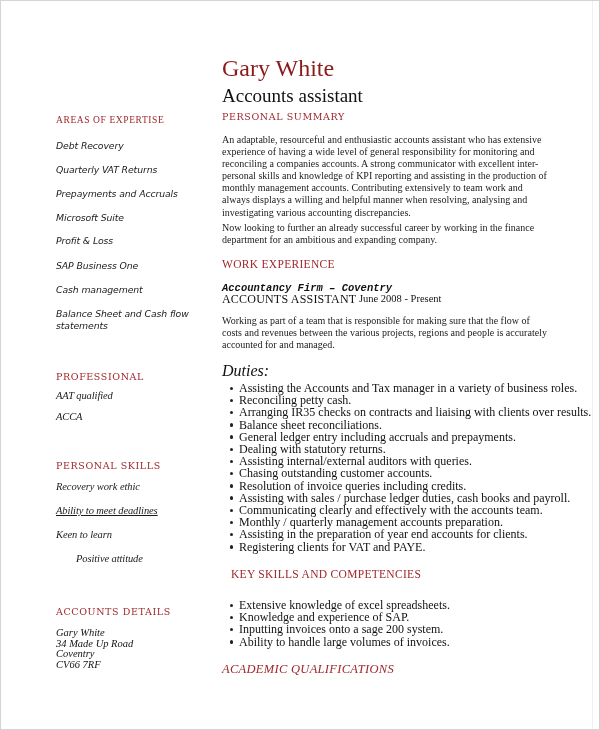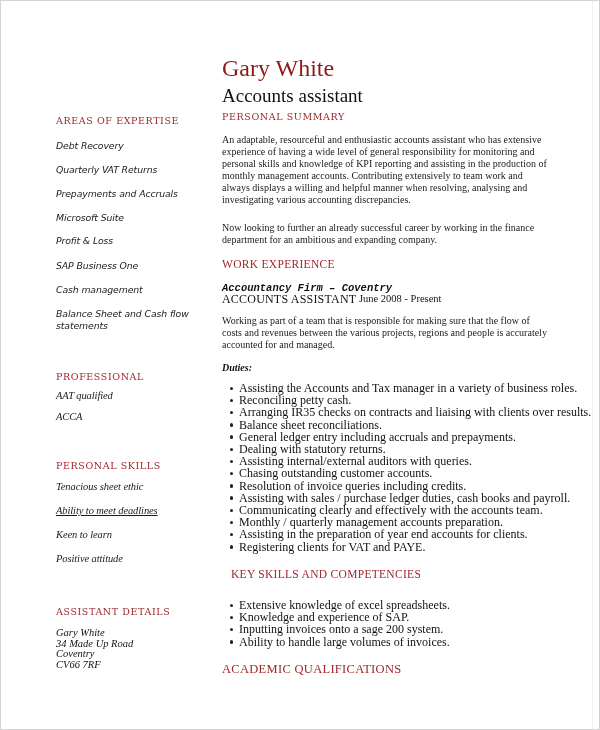--- a/index.html
+++ b/index.html
@@ -40,73 +40,74 @@
   .addr div { white-space: nowrap; }
 
   .para {
     position: absolute; left: 222px; width: 330px; font-size: 10px; line-height: 12.1px; color: #1a1a1a;
   }
   .para .line { white-space: nowrap; }
 
   .firm { position: absolute; left: 222px; top: 282px; font-size: 10.5px; font-weight: bold; font-style: italic; white-space: nowrap; font-family: Liberation Mono, monospace; }
   .role { position: absolute; left: 222px; top: 292px; font-size: 12px; white-space: nowrap; letter-spacing: 0.2px; }
   .dates { position: absolute; left: 359px; top: 293px; font-size: 10.5px; white-space: nowrap; }
-  .duties-label { position: absolute; left: 222px; top: 362px; font-size: 10px; font-weight: bold; font-style: italic; }
+  .duties-label { position: absolute; left: 222px; top: 362px; font-size: 16px; font-weight: normal; font-style: italic; }
 
   ul.bullets {
     position: absolute; left: 222px; margin: 7px; padding: 0; list-style: none; font-size: 12px; line-height: 12.2px;
   }
   ul.bullets li { position: relative; padding-left: 10px; white-space: nowrap; }
   ul.bullets li .dot {
     position: absolute; left: 1px; top: 4.5px; width: 3.4px; height: 3.4px; border-radius: 50%; background: #222;
   }
 </style>
 </head>
 <body>
 
 <div class="page">
   <div class="page-inner-right"></div>
 </div>
 
 <div class="name">Gary White</div>
 <div class="title">Accounts assistant</div>
 
-<div class="sec-head" style="left:56px; top:115px;">AREAS OF EXPERTISE</div>
+<div class="sec-head" style="left:56px; top:115px;font-family:Liberation Serif, serif;">AREAS OF EXPERTISE</div>
 <div class="side-item" style="top:140px;">Debt Recovery</div>
 <div class="side-item" style="top:164px;">Quarterly VAT Returns</div>
 <div class="side-item" style="top:188px;">Prepayments and Accruals</div>
 <div class="side-item" style="top:212px;">Microsoft Suite</div>
 <div class="side-item" style="top:235px;">Profit &amp; Loss</div>
 <div class="side-item" style="top:260px;">SAP Business One</div>
 <div class="side-item" style="top:284px;">Cash management</div>
 <div class="side-item" style="top:308px;">Balance Sheet and Cash flow</div>
 <div class="side-item" style="top:320px;">statements</div>
 
 <div class="sec-head" style="left:56px; top:371px;">PROFESSIONAL</div>
 <div class="side-item serif" style="top:390px;">AAT qualified</div>
 <div class="side-item serif" style="top:411px;">ACCA</div>
 
 <div class="sec-head" style="left:56px; top:460px;">PERSONAL SKILLS</div>
-<div class="side-item serif" style="top:481px;">Tenacious sheet ethic</div>
+<div class="side-item serif" style="top:481px;">Recovery work ethic</div>
 <div class="side-item serif" style="top:505px;text-decoration:underline;">Ability to meet deadlines</div>
 <div class="side-item serif" style="top:529px;">Keen to learn</div>
-<div class="side-item serif" style="top:553px;">Positive attitude</div>
+<div class="side-item serif" style="top:553px;margin-left:20px;">Positive attitude</div>
 
-<div class="sec-head" style="left:56px; top:606px;">ASSISTANT DETAILS</div>
+<div class="sec-head" style="left:56px; top:606px;">ACCOUNTS DETAILS</div>
 <div class="addr">
   <div>Gary White</div>
   <div>34 Made Up Road</div>
   <div>Coventry</div>
   <div>CV66 7RF</div>
 </div>
 
 <div class="sec-head" style="left:222px; top:111px;">PERSONAL SUMMARY</div>
 <div class="para" style="top:134px;">
   <div class="line">An adaptable, resourceful and enthusiastic accounts assistant who has extensive</div>
   <div class="line">experience of having a wide level of general responsibility for monitoring and</div>
+  <div class="line">reconciling a companies accounts. A strong communicator with excellent inter-</div>
   <div class="line">personal skills and knowledge of KPI reporting and assisting in the production of</div>
   <div class="line">monthly management accounts. Contributing extensively to team work and</div>
   <div class="line">always displays a willing and helpful manner when resolving, analysing and</div>
   <div class="line">investigating various accounting discrepancies.</div>
 </div>
 <div class="para" style="top:222px;">
   <div class="line">Now looking to further an already successful career by working in the finance</div>
   <div class="line">department for an ambitious and expanding company.</div>
 </div>
 
@@ -140,13 +141,13 @@
 </ul>
 
 <div class="sec-head big" style="left:231px; top:568px;">KEY SKILLS AND COMPETENCIES</div>
 <ul class="bullets" style="top:592px;">
   <li><span class="dot"></span><span>Extensive knowledge of excel spreadsheets.</span></li>
   <li><span class="dot"></span><span>Knowledge and experience of SAP.</span></li>
   <li><span class="dot"></span><span>Inputting invoices onto a sage 200 system.</span></li>
   <li><span class="dot"></span><span>Ability to handle large volumes of invoices.</span></li>
 </ul>
 
-<div class="sec-head xl" style="left:222px; top:662px;">ACADEMIC QUALIFICATIONS</div>
+<div class="sec-head xl" style="left:222px; top:662px;font-style:italic;">ACADEMIC QUALIFICATIONS</div>
 
 </body></html>

